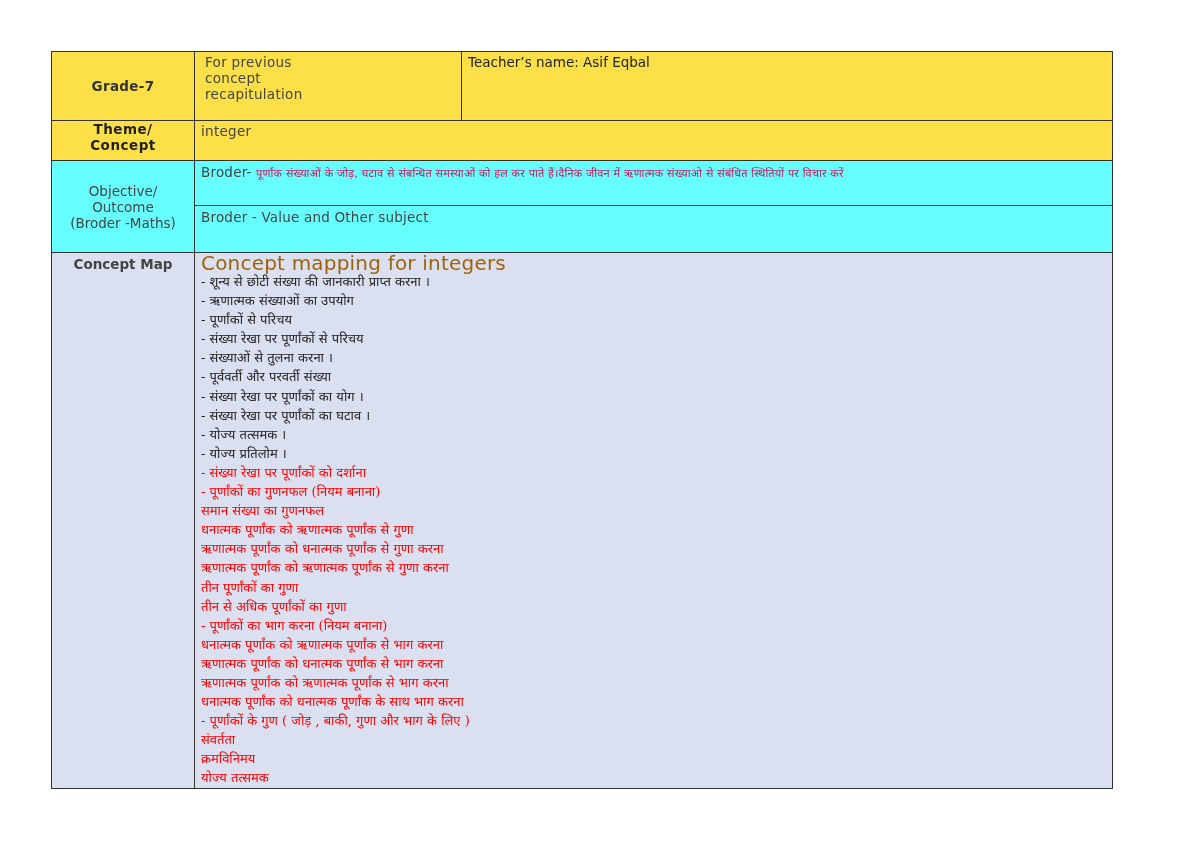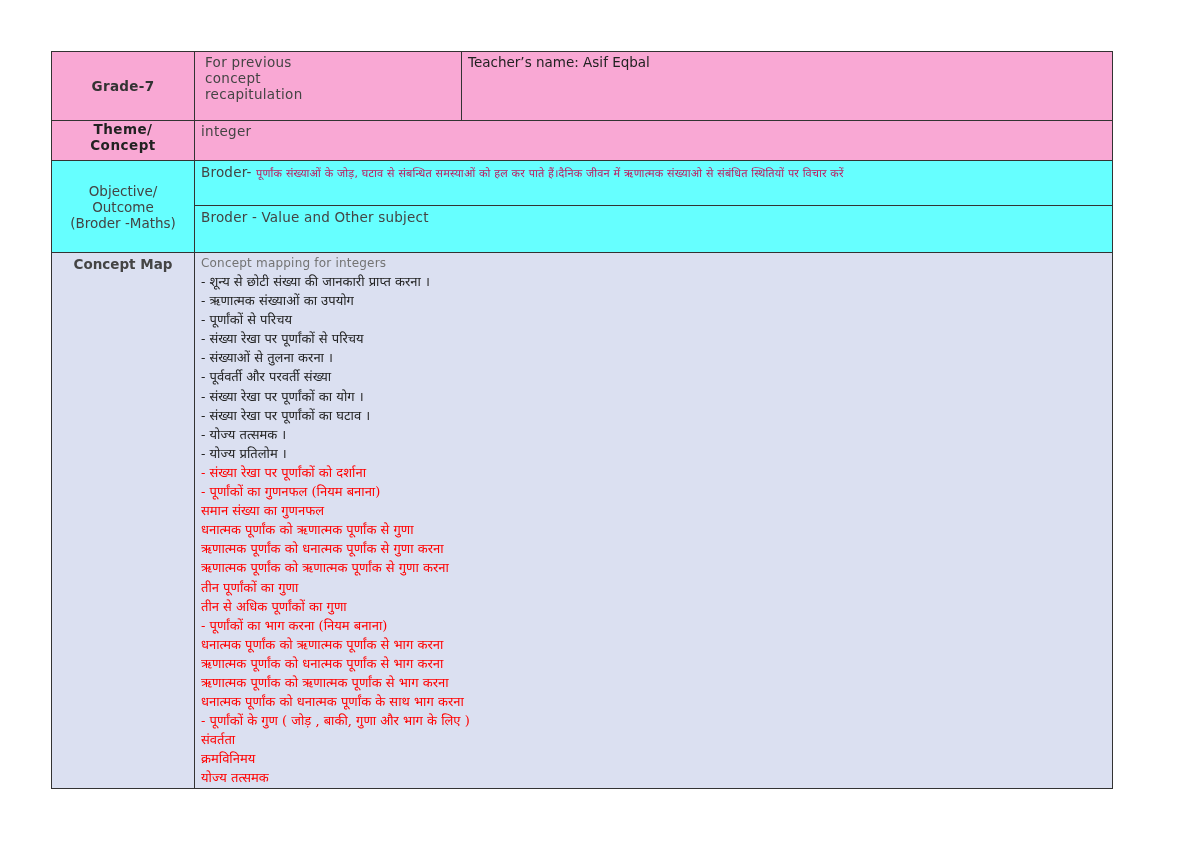--- a/index.html
+++ b/index.html
@@ -33,22 +33,22 @@
       border: 1px solid #333333;
       vertical-align: top;
       padding: 0;
       font-size: 13.5px;
       line-height: 16px;
     }
     .col-label { width: 143px; }
     .col-prev { width: 267px; }
     .col-rest { width: auto; }
 
-    .row-header td { background: #f9a8d4; height: 66px; }
-    .row-theme td { background: #f9a8d4; height: 37px; }
+    .row-header td { background: #fde047; height: 66px; }
+    .row-theme td { background: #fde047; height: 37px; }
     .row-obj td { background: #66ffff; }
     .row-map td { background: #dbe0f1; }
 
     .label-cell {
       text-align: center;
       color: #333333;
       margin-left: 29px;
     }
     .grade {
       font-weight: bold;
@@ -104,23 +104,23 @@
       padding-top: 3px !important;
       font-size: 13.5px;
       color: #444444;
       font-weight: bold;
     }
     .map-cell {
       padding: 2px 6px 0 6px !important;
       height: 532px;
     }
     .map-title {
-      font-size: 12px;
+      font-size: 20px;
       line-height: 17px;
-      color: #737373;
+      color: #a16207;
       letter-spacing: 0.2px;
     }
     .map-list {
       margin: 0;
       padding: 0;
       list-style: none;
     }
     .map-list li {
       font-family: "DejaVu Serif", serif;
       font-size: 13px;

